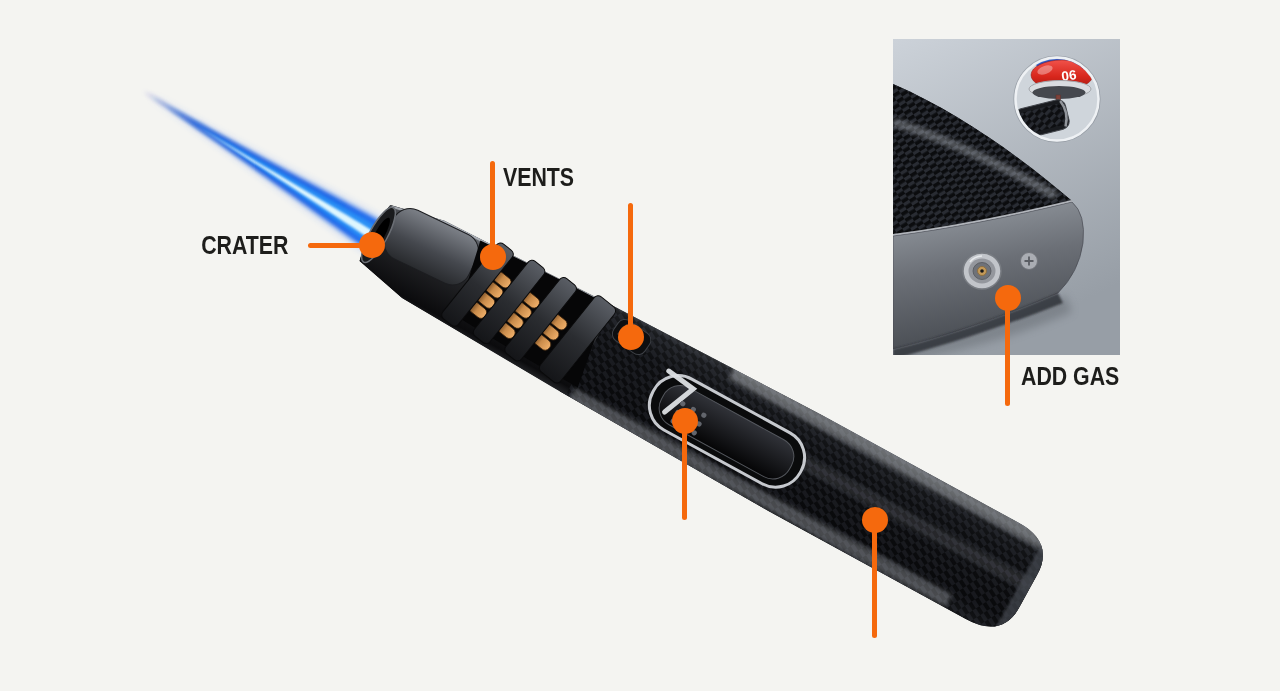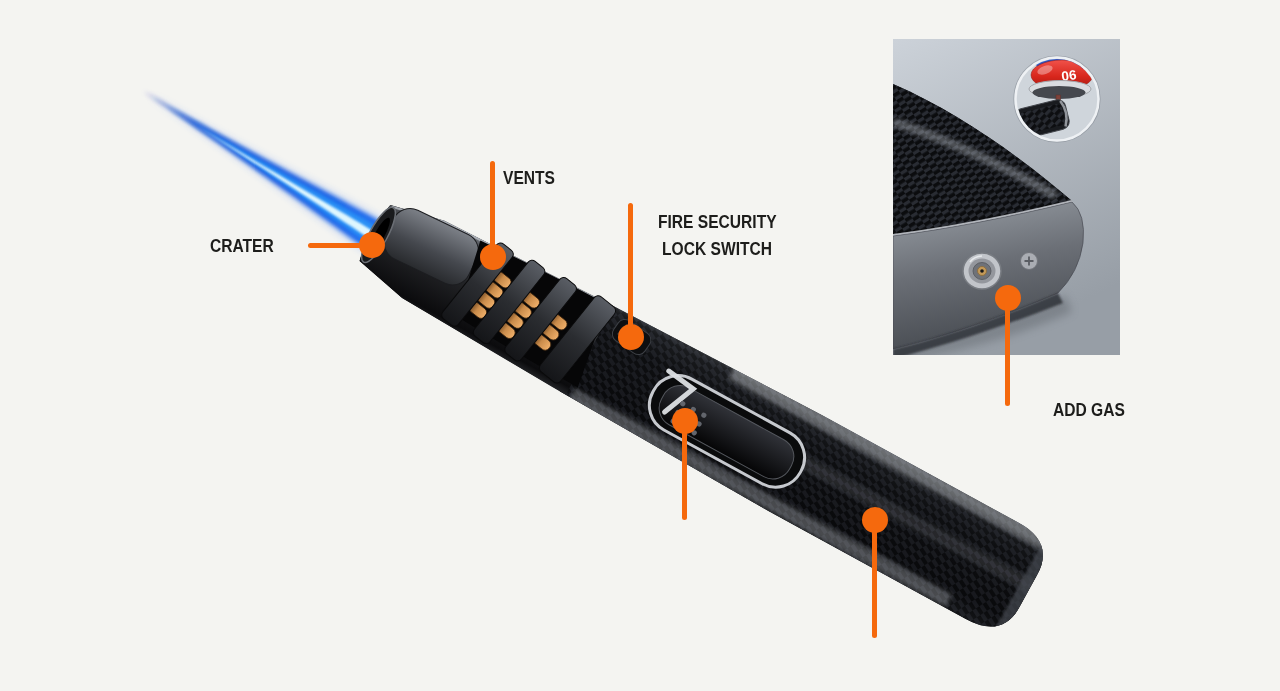--- a/index.html
+++ b/index.html
@@ -9,21 +9,21 @@
   }
   html,body{margin:0;padding:0;background:#fff;}
   .stage{
     position:relative;width:1280px;height:691px;background:var(--bg);
     overflow:hidden;font-family:"Liberation Sans",sans-serif;
   }
   .stage svg{position:absolute;left:0;top:0;}
   .callout-line{position:absolute;background:var(--accent);border-radius:3px;}
   .dot{position:absolute;width:26px;height:26px;border-radius:50%;background:var(--accent);}
   .label{
-    position:absolute;color:var(--label);font-weight:700;font-size:19px;
+    position:absolute;color:var(--label);font-weight:700;font-size:26px;
     line-height:27px;letter-spacing:0px;white-space:nowrap;
   }
   .label .tx{display:inline-block;transform:scaleX(0.82);}
   .align-r{text-align:right;}
   .align-r .tx{transform-origin:100% 50%;}
   .align-l{text-align:left;}
   .align-l .tx{transform-origin:0 50%;}
   .align-c{text-align:center;}
   .align-c .tx{transform-origin:50% 50%;}
 </style>
@@ -257,21 +257,17 @@
   <div class="dot" style="left:672px;top:408px;"></div>
   <div class="dot" style="left:862px;top:507px;"></div>
   <div class="dot" style="left:995px;top:285px;"></div>
 
   <div class="label align-r" style="left:182px;top:232px;width:105px;text-align:center;">
     <span class="tx">CRATER</span>
   </div>
   <div class="label align-l" style="left:503px;top:164px;width:90px;">
     <span class="tx">VENTS</span>
   </div>
-  <div class="label align-c" style="left:612px;top:208px;width:210px;">
-    <div><span class="tx">FIRE SECURITY</span></div>
-    <div><span class="tx">LOCK SWITCH</span></div>
-  </div>
-  <div class="label align-l" style="left:1021px;top:396px;width:110px;margin-left:32px;">
+  <div class="label align-l" style="left:1021px;top:363px;width:110px;">
     <span class="tx">ADD GAS</span>
   </div>
 
 </div>
 
 </body></html>

